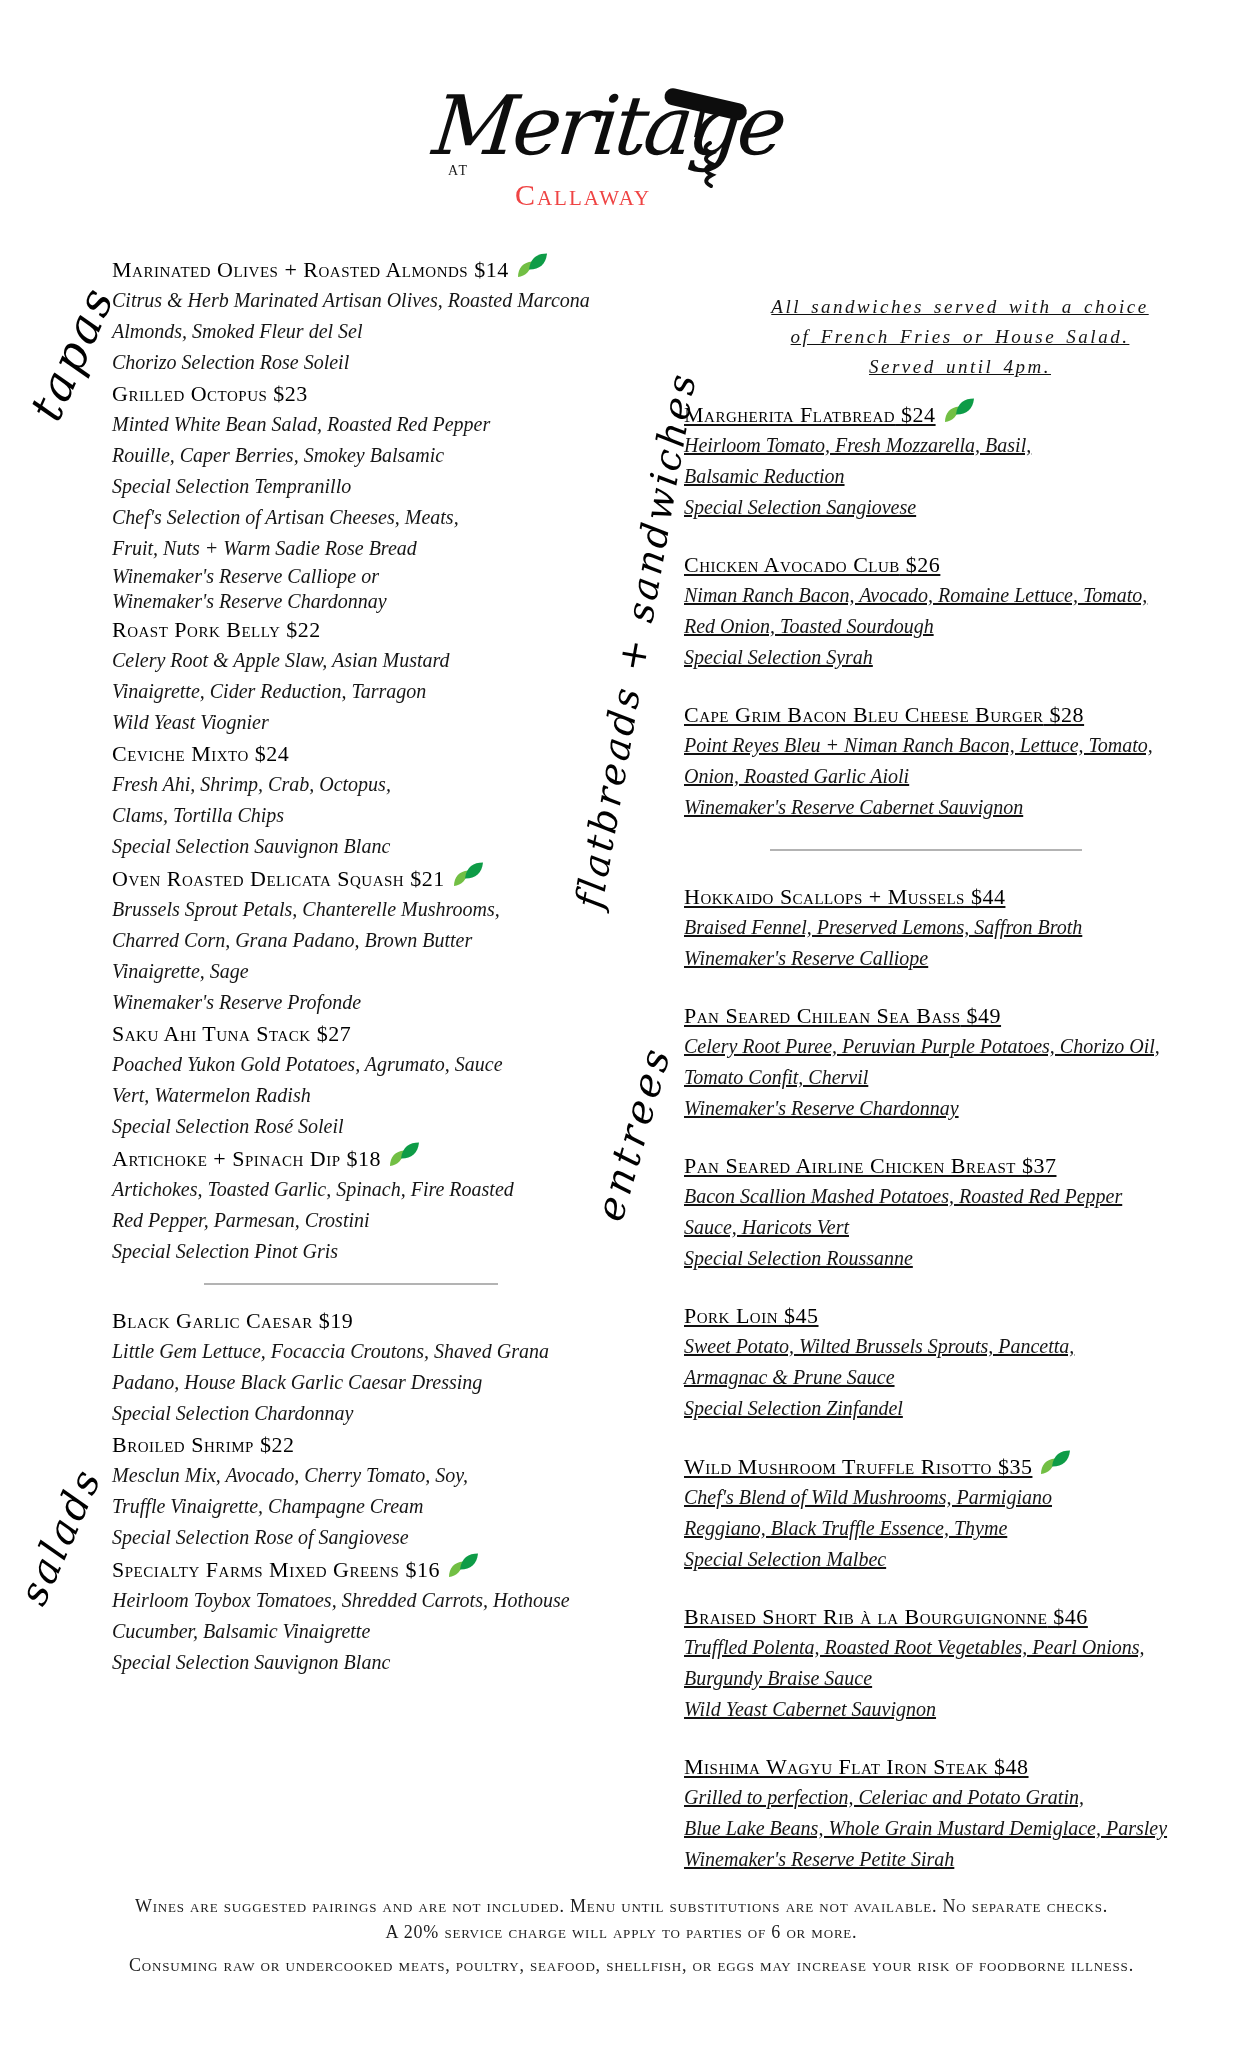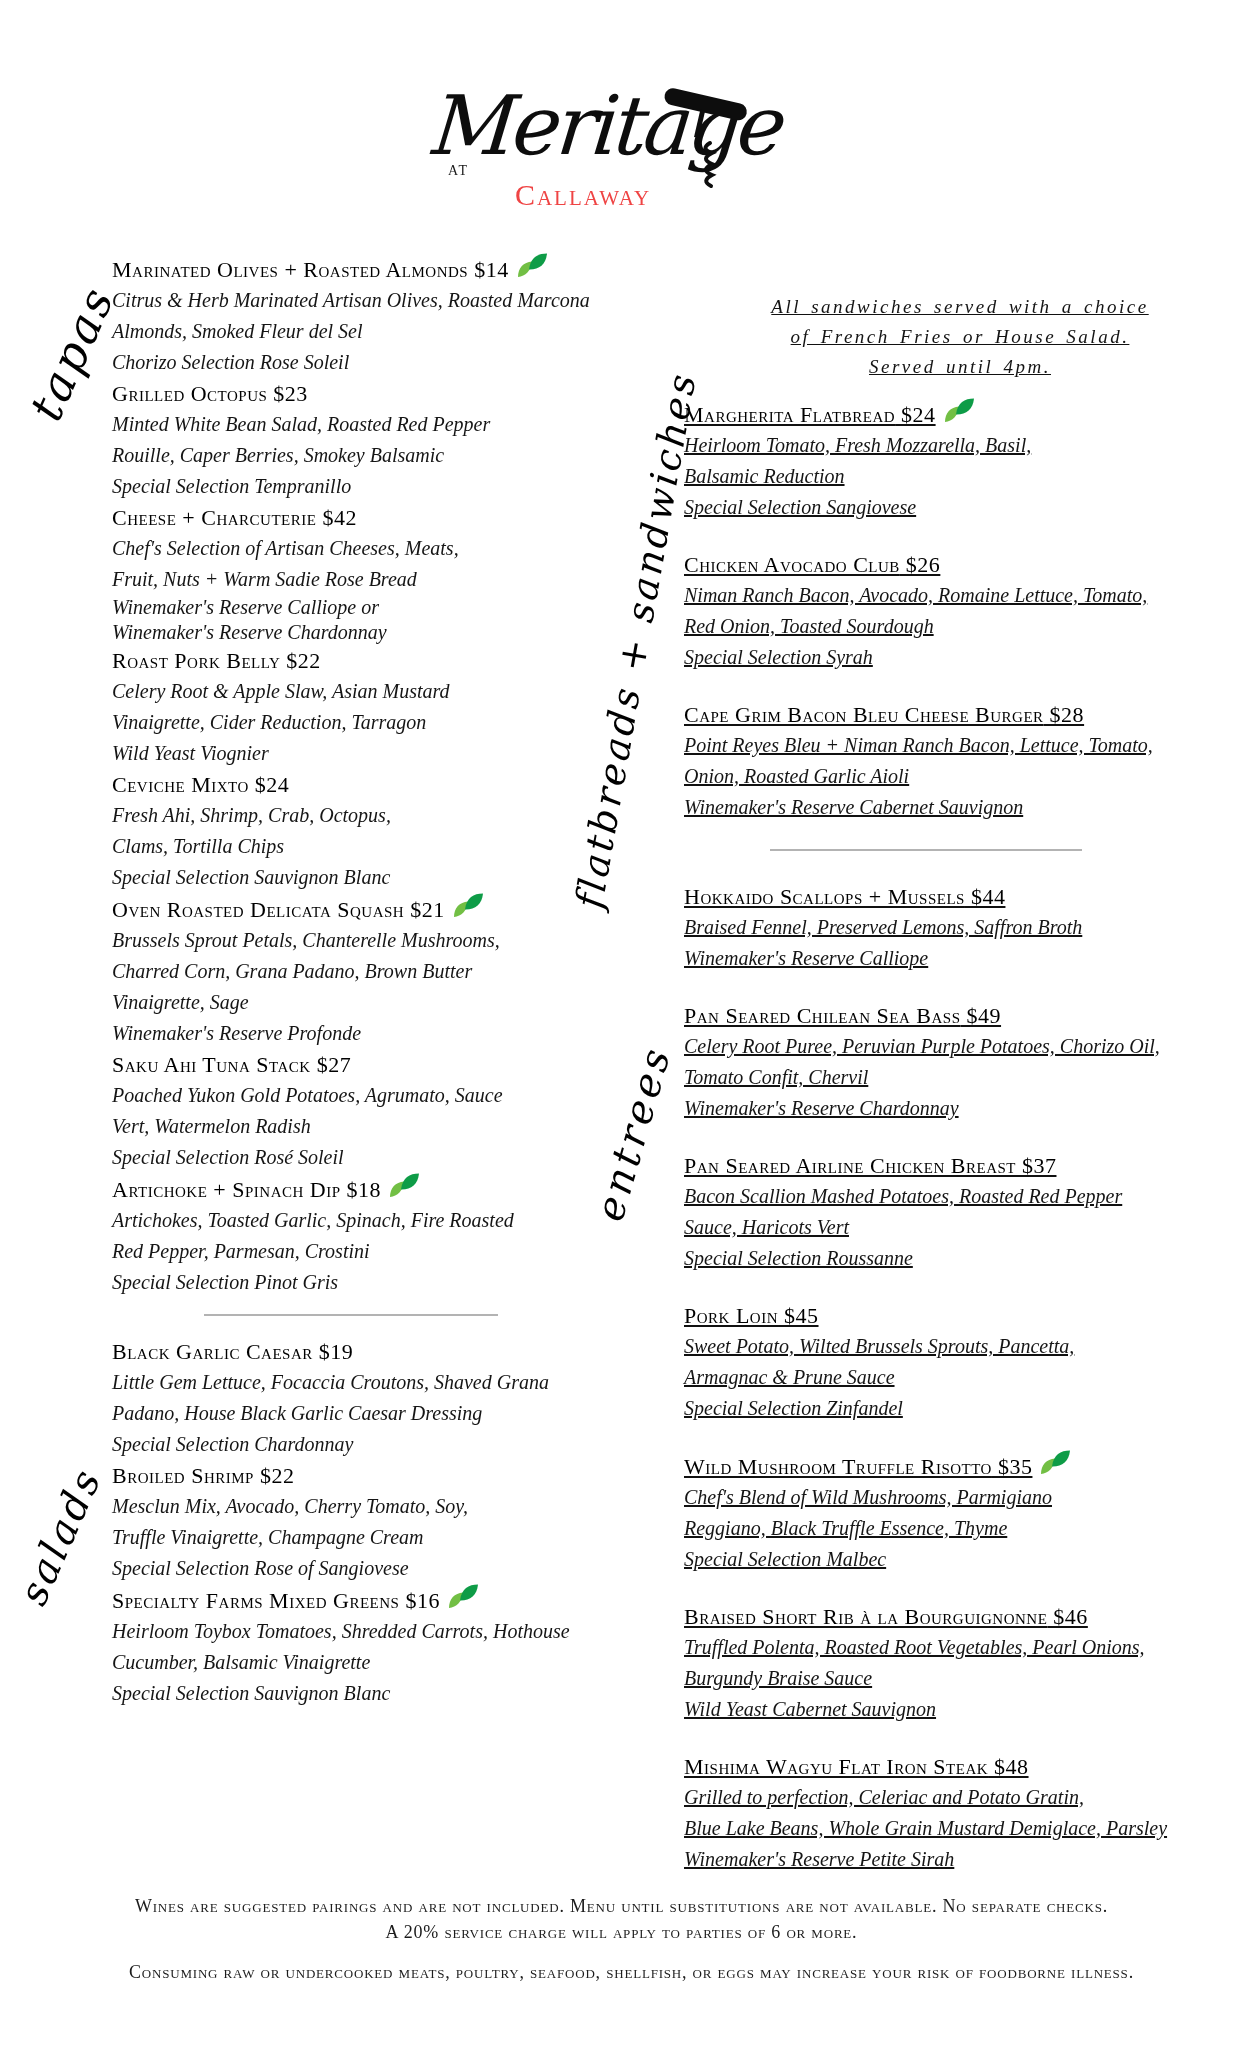--- a/index.html
+++ b/index.html
@@ -106,21 +106,21 @@
     left: 0; top: 1893px; width: 100%;
     text-align: center;
   }
   .footer-line {
     font-variant: small-caps;
     font-size: 18px;
     line-height: 26px;
     letter-spacing: 0.8px;
     color: #1c1c1c;
   }
-  .footer-line.gap { margin-top: 14px; padding-left: 20px; }
+  .footer-line.gap { margin-top: 7px; padding-left: 20px; }
 </style>
 </head>
 <body>
 
 <div class="page">
 
   <div class="logo">
     <div class="logo-script">Meritage</div>
     <svg class="corkscrew" width="110" height="150" viewBox="0 0 110 150">
       <g transform="rotate(13 55 45)">
@@ -149,21 +149,20 @@
           <div class="desc-line">Almonds, Smoked Fleur del Sel</div>
           <div class="wine-line">Chorizo Selection Rose Soleil</div>
         </div>
         <div class="item">
           <div class="item-heading"><span class="item-name">Grilled Octopus</span><span class="item-price"> $23</span></div>
           <div class="desc-line">Minted White Bean Salad, Roasted Red Pepper</div>
           <div class="desc-line">Rouille, Caper Berries, Smokey Balsamic</div>
           <div class="wine-line">Special Selection Tempranillo</div>
         </div>
         <div class="item">
-          <div class="item-heading"><span class="item-name">Cheese + Charcuterie</span><span class="item-price"> $42</span></div>
           <div class="desc-line">Chef's Selection of Artisan Cheeses, Meats,</div>
           <div class="desc-line">Fruit, Nuts + Warm Sadie Rose Bread</div>
           <div class="wine-line tight">Winemaker's Reserve Calliope or</div>
           <div class="wine-line tight">Winemaker's Reserve Chardonnay</div>
         </div>
         <div class="item">
           <div class="item-heading"><span class="item-name">Roast Pork Belly</span><span class="item-price"> $22</span></div>
           <div class="desc-line">Celery Root &amp; Apple Slaw, Asian Mustard</div>
           <div class="desc-line">Vinaigrette, Cider Reduction, Tarragon</div>
           <div class="wine-line">Wild Yeast Viognier</div>

